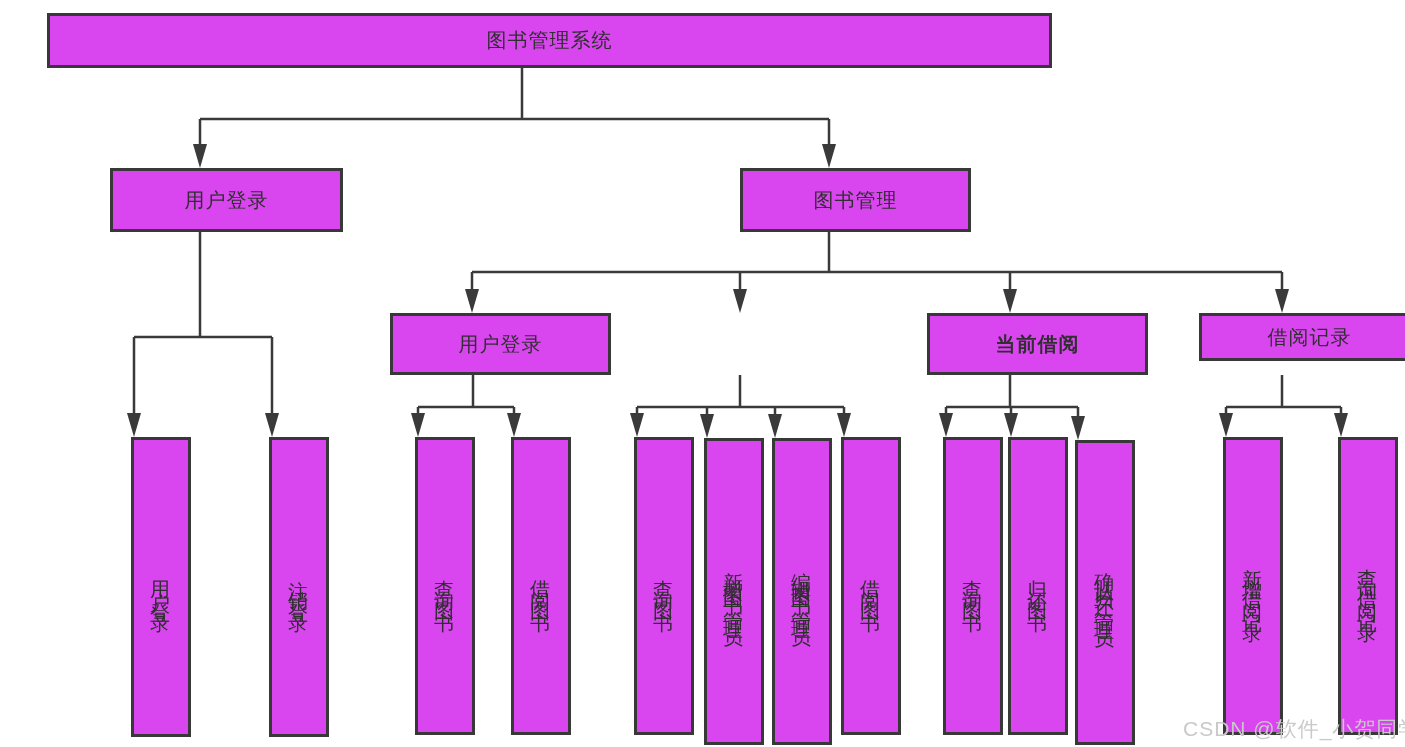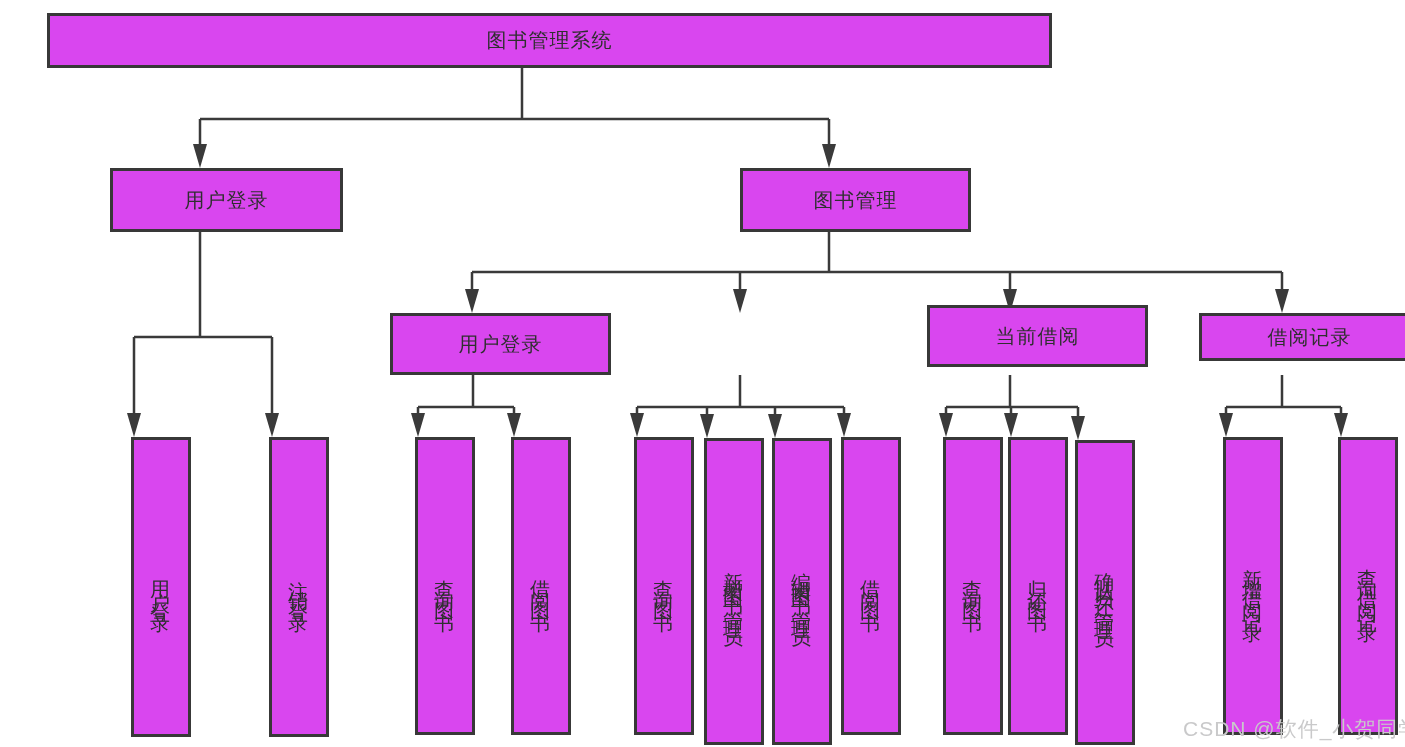--- a/index.html
+++ b/index.html
@@ -92,21 +92,21 @@
       <polygon points="1334,413 1348,413 1341,437"></polygon>
     </g>
   </svg>
 
   <div class="box" style="left:20px; top:13px; width:1005px; height:55px;">图书管理系统</div>
 
   <div class="box" style="left:83px; top:168px; width:233px; height:64px;">用户登录</div>
   <div class="box" style="left:713px; top:168px; width:231px; height:64px;">图书管理</div>
 
   <div class="box" style="left:363px; top:313px; width:221px; height:62px;">用户登录</div>
-  <div class="box" style="left:900px; top:305px; width:221px; height:62px;">当前借阅</div>
+  <div class="box" style="left:900px; top:313px; width:221px; height:62px;font-weight:bold;">当前借阅</div>
   <div class="box" style="left:1172px; top:313px; width:221px; height:48px;">借阅记录</div>
 
   <div class="box vbox" style="left:104px; top:437px; width:60px; height:300px;">用户登录</div>
   <div class="box vbox" style="left:242px; top:437px; width:60px; height:300px;">注销登录</div>
 
   <div class="box vbox" style="left:388px; top:437px; width:60px; height:298px;">查询图书</div>
   <div class="box vbox" style="left:484px; top:437px; width:60px; height:298px;">借阅图书</div>
 
   <div class="box vbox" style="left:607px; top:437px; width:60px; height:298px;">查询图书</div>
   <div class="box vbox" style="left:677px; top:438px; width:60px; height:307px; letter-spacing:8px;">新增图书（管理员）</div>

